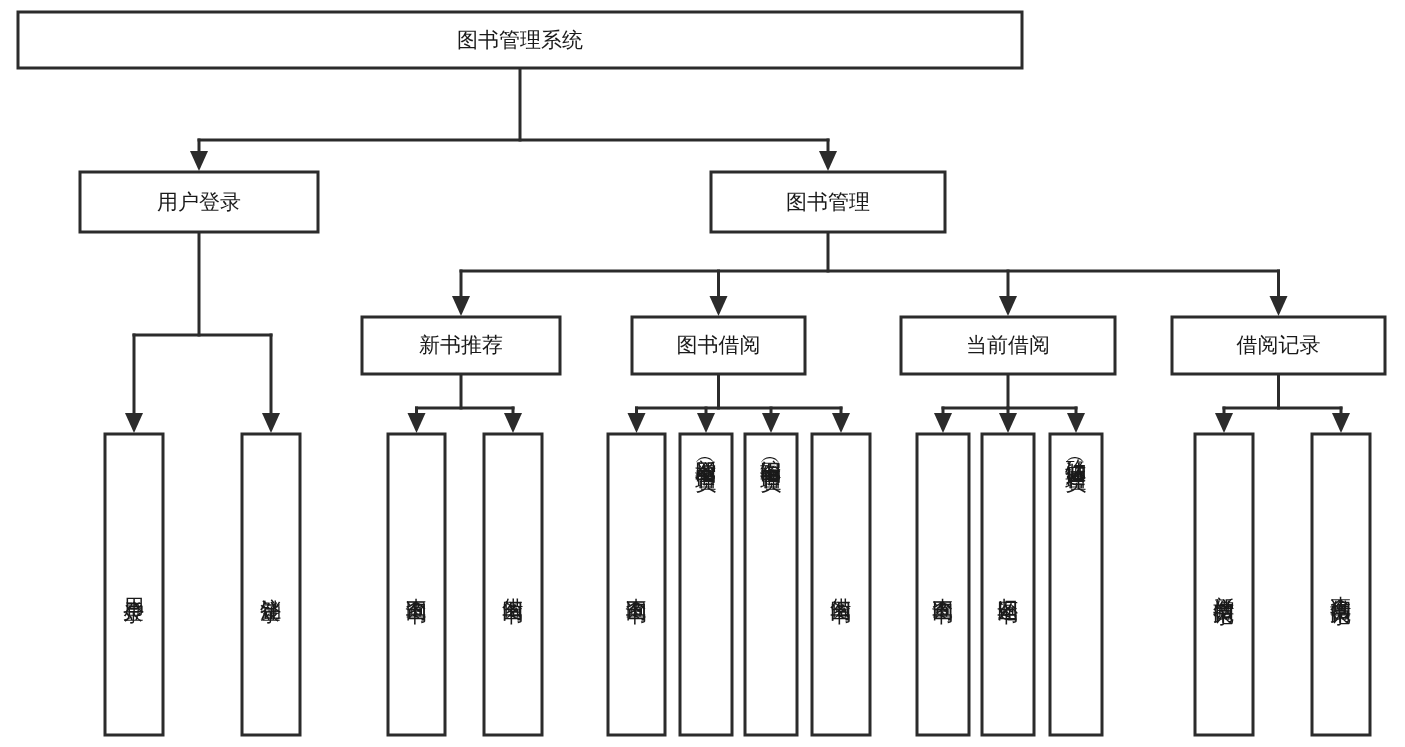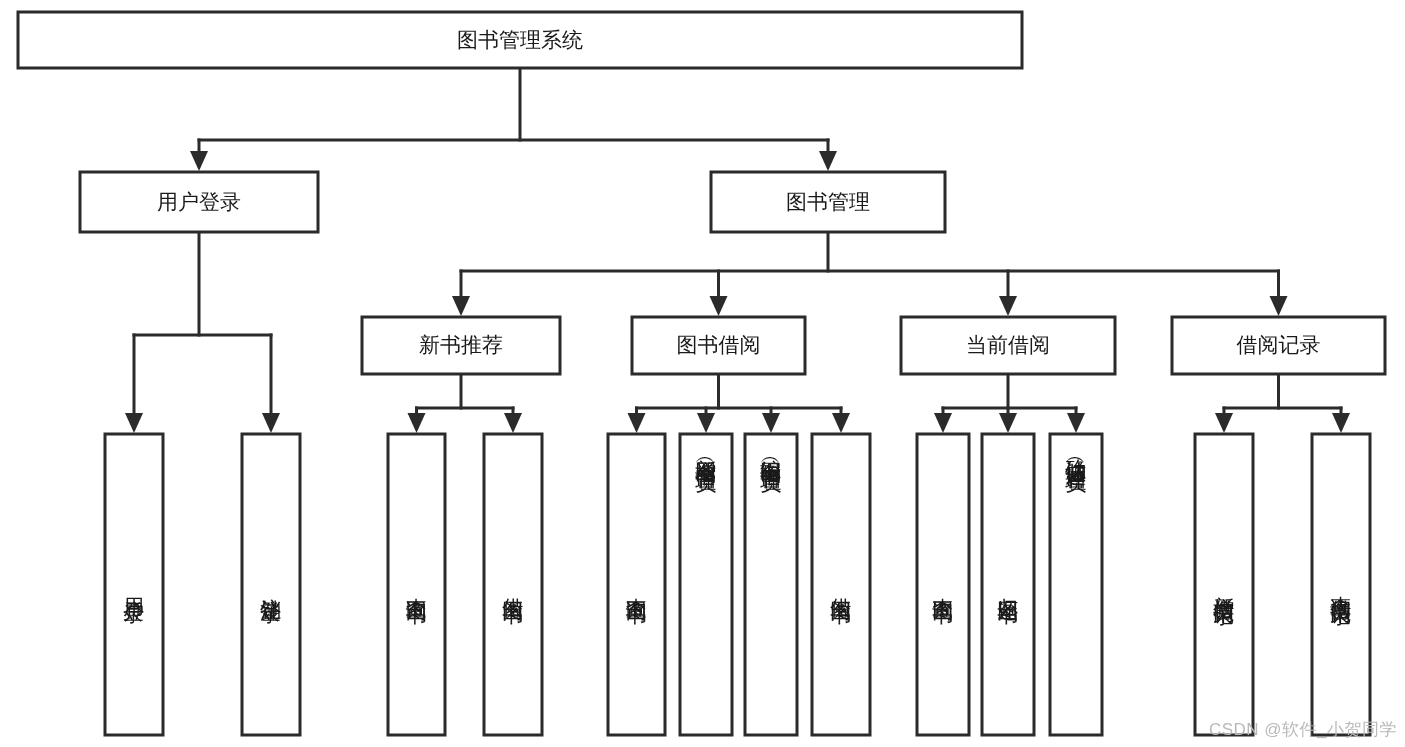--- a/index.html
+++ b/index.html
@@ -210,14 +210,13 @@
       <div class="node-label-v" style="left: 608px; width: 57px; display: flex; justify-content: center; align-items: center; top: 434px; height: 301px;">查询图书</div>
       <div class="node-label-v" style="left: 680px; width: 52px; display: flex; justify-content: flex-start; align-items: center; top: 442px; height: 291px;">新增图书（管理员）</div>
       <div class="node-label-v" style="left: 745px; width: 52px; display: flex; justify-content: flex-start; align-items: center; top: 442px; height: 291px;">编辑图书（管理员）</div>
       <div class="node-label-v" style="left: 812px; width: 58px; display: flex; justify-content: center; align-items: center; top: 434px; height: 301px;">借阅图书</div>
       <div class="node-label-v" style="left: 917px; width: 52px; display: flex; justify-content: center; align-items: center; top: 434px; height: 301px;">查询图书</div>
       <div class="node-label-v" style="left: 982px; width: 52px; display: flex; justify-content: center; align-items: center; top: 434px; height: 301px;">归还图书</div>
       <div class="node-label-v" style="left: 1050px; width: 52px; display: flex; justify-content: flex-start; align-items: center; top: 442px; height: 291px;">确认归还（管理员）</div>
       <div class="node-label-v" style="left: 1195px; width: 58px; display: flex; justify-content: center; align-items: center; top: 434px; height: 301px;">新增借阅记录</div>
       <div class="node-label-v" style="left: 1312px; width: 58px; display: flex; justify-content: center; align-items: center; top: 434px; height: 301px;">查询借阅记录</div>
     </div>
-  <div class="watermark">CSDN @软件_小贺同学</div>
 </div>
 
 </body></html>

